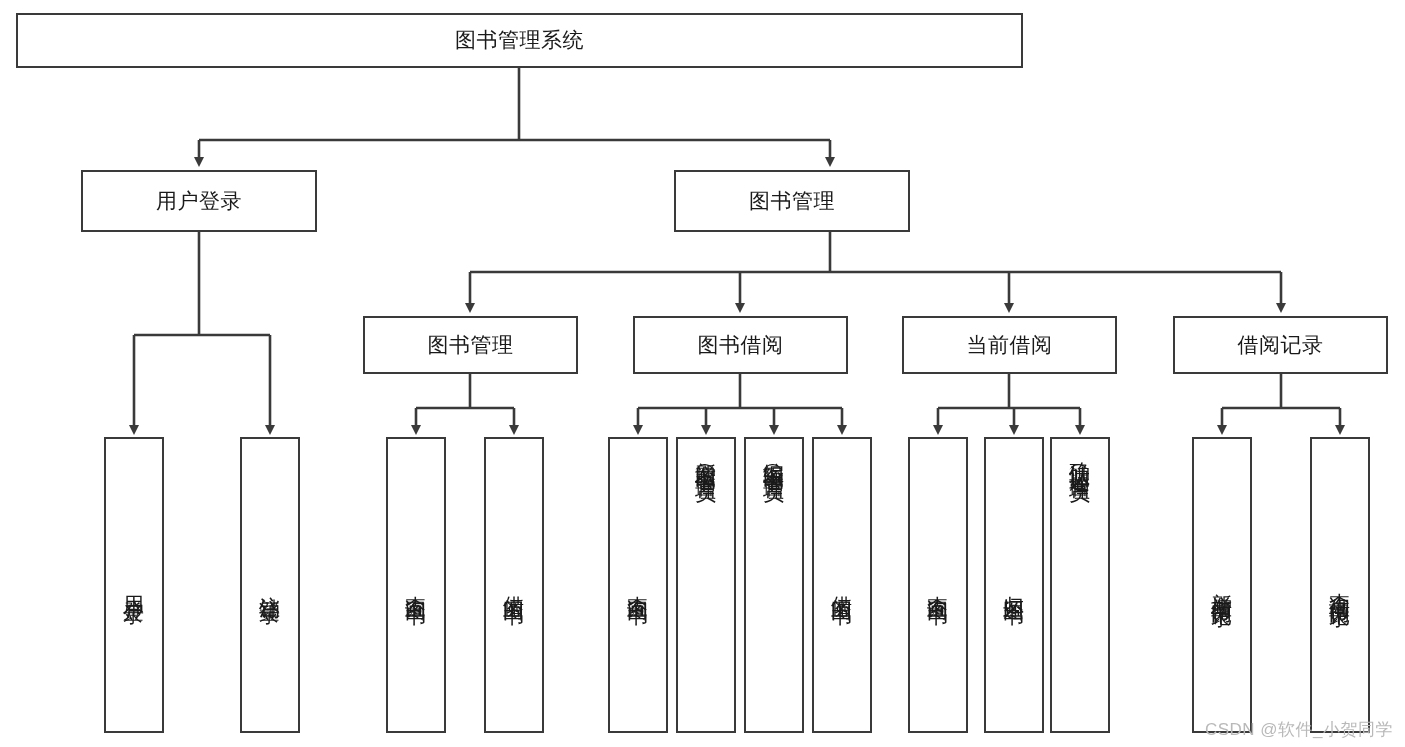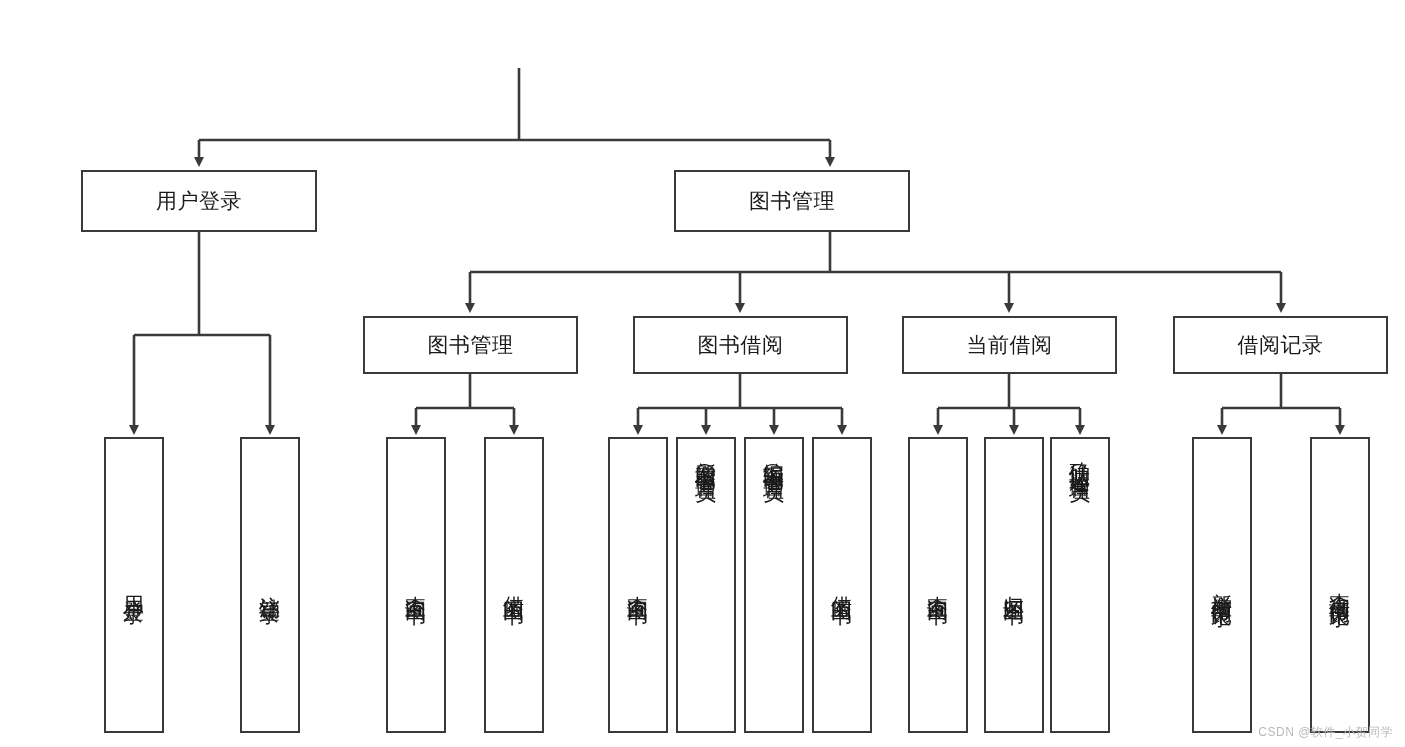--- a/index.html
+++ b/index.html
@@ -58,21 +58,21 @@
     align-items: flex-start;
   }
   .leaf.center-v {
     align-items: center;
     padding-top: 0;
   }
   #watermark {
     position: absolute;
     right: 12px;
     bottom: 6px;
-    font-size: 12px;
+    font-size: 17px;
     color: #b9b9b9;
     letter-spacing: 0.5px;
     white-space: nowrap;
   }
 </style>
 </head>
 <body>
 
 <div id="canvas">
 
@@ -119,20 +119,23 @@
       <path d="M1014,408 L1014,426" marker-end="url(#arrow)"></path>
       <path d="M1080,408 L1080,426" marker-end="url(#arrow)"></path>
 
       <path d="M1281,374 L1281,408"></path>
       <path d="M1222,408 L1340,408"></path>
       <path d="M1222,408 L1222,426" marker-end="url(#arrow)"></path>
       <path d="M1340,408 L1340,426" marker-end="url(#arrow)"></path>
     </g>
   </svg>
 
+  <div class="node" id="node-root" style="left: 16px; top: 13px; width: 1007px; height: 55px;">
+    <span class="node-label">图书管理系统</span>
+  </div>
 
   <div class="node" id="node-user-login" style="left: 81px; top: 170px; width: 236px; height: 62px;">
     <span class="node-label">用户登录</span>
   </div>
   <div class="node" id="node-book-manage" style="left: 674px; top: 170px; width: 236px; height: 62px;">
     <span class="node-label">图书管理</span>
   </div>
 
   <div class="node" id="node-new-book-rec" style="left: 363px; top: 316px; width: 215px; height: 58px;">
     <span class="node-label">图书管理</span>

